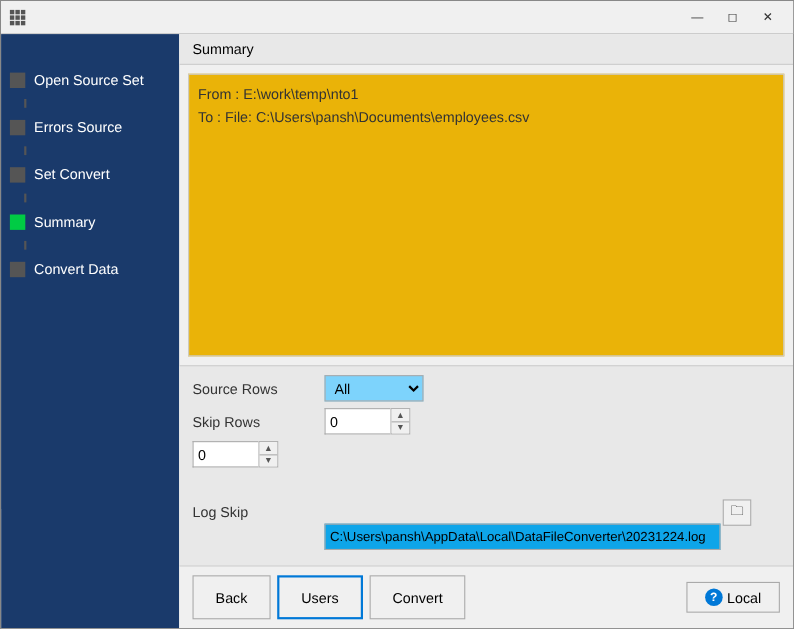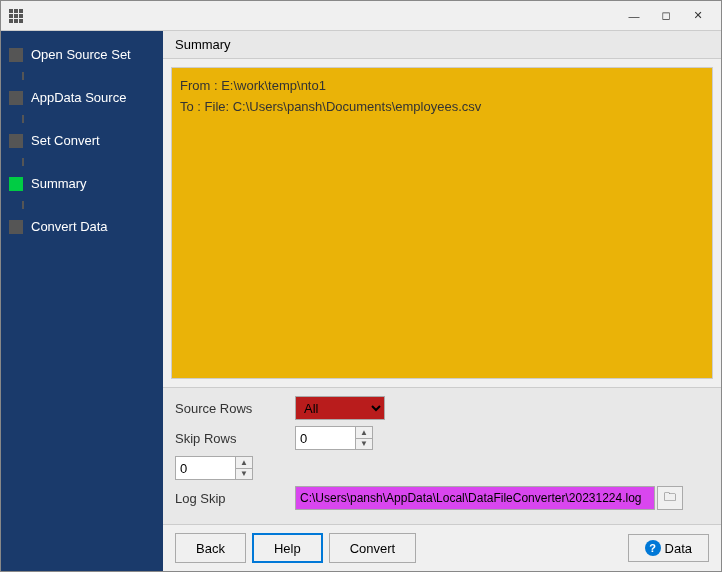--- a/index.html
+++ b/index.html
@@ -54,21 +54,21 @@
       display: flex;
       flex: 1;
       overflow: hidden;
     }
     .sidebar {
       width: 162px;
       background: #1a3a6b;
       color: white;
       display: flex;
       flex-direction: column;
-      padding-top: 6px;
+      padding-top: 24px;
       flex-shrink: 0;
     }
     .nav-item {
       display: flex;
       align-items: center;
       padding: 10px 8px;
       cursor: pointer;
       color: white;
       gap: 8px;
     }
@@ -142,21 +142,21 @@
     }
     .form-control-wrap {
       display: flex;
       align-items: center;
       gap: 4px;
     }
     .form-select {
       width: 90px;
       height: 24px;
       border: 1px solid #aaa;
-      background: #b91c1c;
+      background: #7dd3fc;
       font-size: 13px;
       padding: 0 4px;
     }
     .form-spinner {
       display: flex;
       align-items: center;
     }
     .spinner-input {
       width: 60px;
       height: 24px;
@@ -192,23 +192,24 @@
     }
     .log-file-wrap {
       display: flex;
       align-items: center;
       gap: 2px;
     }
     .log-file-input {
       width: 360px;
       height: 24px;
       border: 1px solid #aaa;
-      background: #d946ef;
+      background: #0ea5e9;
       font-size: 12px;
       padding: 0 4px;
+      margin-top: 45px;
     }
     .log-browse-btn {
       width: 26px;
       height: 24px;
       border: 1px solid #aaa;
       background: #f0f0f0;
       cursor: pointer;
       display: flex;
       align-items: center;
       justify-content: center;
@@ -226,21 +227,21 @@
     .bottom-left {
       display: flex;
       gap: 6px;
     }
     .bottom-right {
       display: flex;
       align-items: center;
       gap: 4px;
     }
     .btn {
-      height: 30px;
+      height: 40px;
       padding: 0 20px;
       border: 1px solid #aaa;
       background: #f0f0f0;
       cursor: pointer;
       font-size: 13px;
       display: flex;
       align-items: center;
       justify-content: center;
       gap: 4px;
     }
@@ -320,21 +321,21 @@
     <div class="sidebar">
 
       <div class="nav-item">
         <div class="nav-indicator"></div>
         <span class="nav-label">Open Source Set</span>
       </div>
       <div class="connector-line-v"></div>
 
       <div class="nav-item">
         <div class="nav-indicator"></div>
-        <span class="nav-label">AppData Source</span>
+        <span class="nav-label">Errors Source</span>
       </div>
       <div class="connector-line-v"></div>
 
       <div class="nav-item">
         <div class="nav-indicator"></div>
         <span class="nav-label">Set Convert</span>
       </div>
       <div class="connector-line-v"></div>
 
       <div class="nav-item active">
@@ -401,25 +402,25 @@
               </button>
             </div>
           </div>
 
         </div>
       </div>
 
       <div class="bottom-bar">
         <div class="bottom-left">
           <button class="btn">Back</button>
-          <button class="btn primary">Help</button>
+          <button class="btn primary">Users</button>
           <button class="btn">Convert</button>
         </div>
         <div class="bottom-right">
           <button class="help-btn">
             <div class="help-circle">?</div>
-            <span>Data</span>
+            <span>Local</span>
           </button>
         </div>
       </div>
     </div>
   </div>
 </div>
 
 </body></html>

